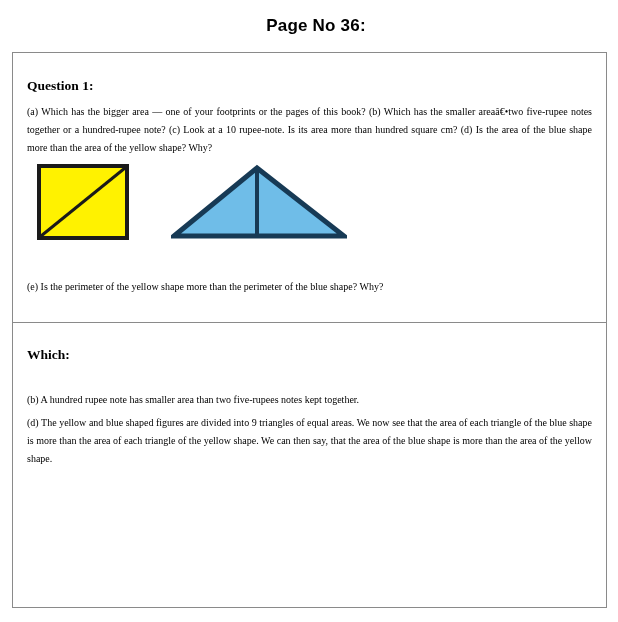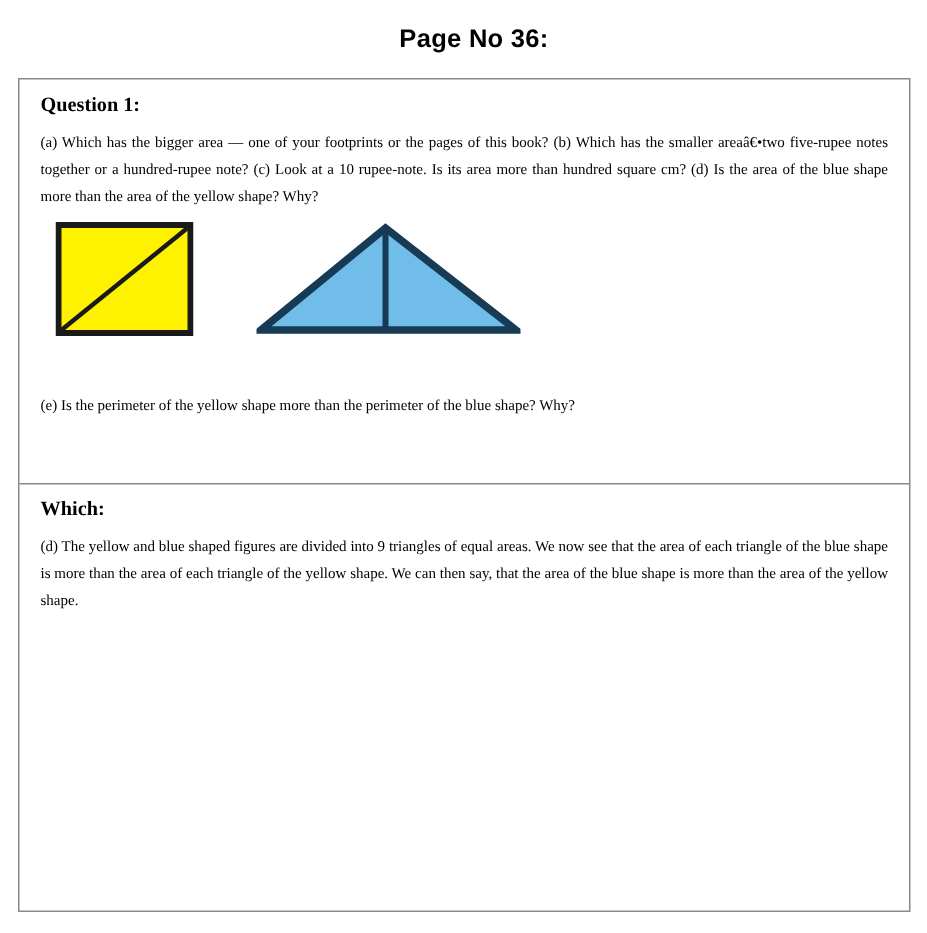--- a/index.html
+++ b/index.html
@@ -45,21 +45,21 @@
   .block-question {
     height: 270px;
     border-bottom: 1px solid #8a8a8a;
   }
   .block-answer {
     padding-top: 8px;
   }
   .block-head {
     font-weight: bold;
     font-size: 13.5px;
-    margin: 0 0 9px 0;
+    margin: 16px 0 9px 0;
     line-height: 1.2;
   }
   .para {
     font-size: 10px;
     line-height: 1.78;
     margin: 0 0 2px 0;
     text-align: justify;
     text-justify: inter-word;
   }
   .para-last {
@@ -110,17 +110,18 @@
           <line x1="86" y1="6" x2="86" y2="72" stroke="#173A55" stroke-width="4"></line>
         </svg>
 
       </div>
 
       <p class="para para-last">(e) Is the perimeter of the yellow shape more than the perimeter of the blue shape? Why?</p>
     </div>
 
     <div class="block block-answer answer">
       <div class="block-head">Which:</div>
+      <p class="para para-last">(b) A hundred rupee note has smaller area than two five-rupees notes kept together.</p>
       <p class="para">(d) The yellow and blue shaped figures are divided into 9 triangles of equal areas. We now see that the area of each triangle of the blue shape is more than the area of each triangle of the yellow shape. We can then say, that the area of the blue shape is more than the area of the yellow shape.</p>
     </div>
 
   </div>
 </div>
 
 </body></html>

